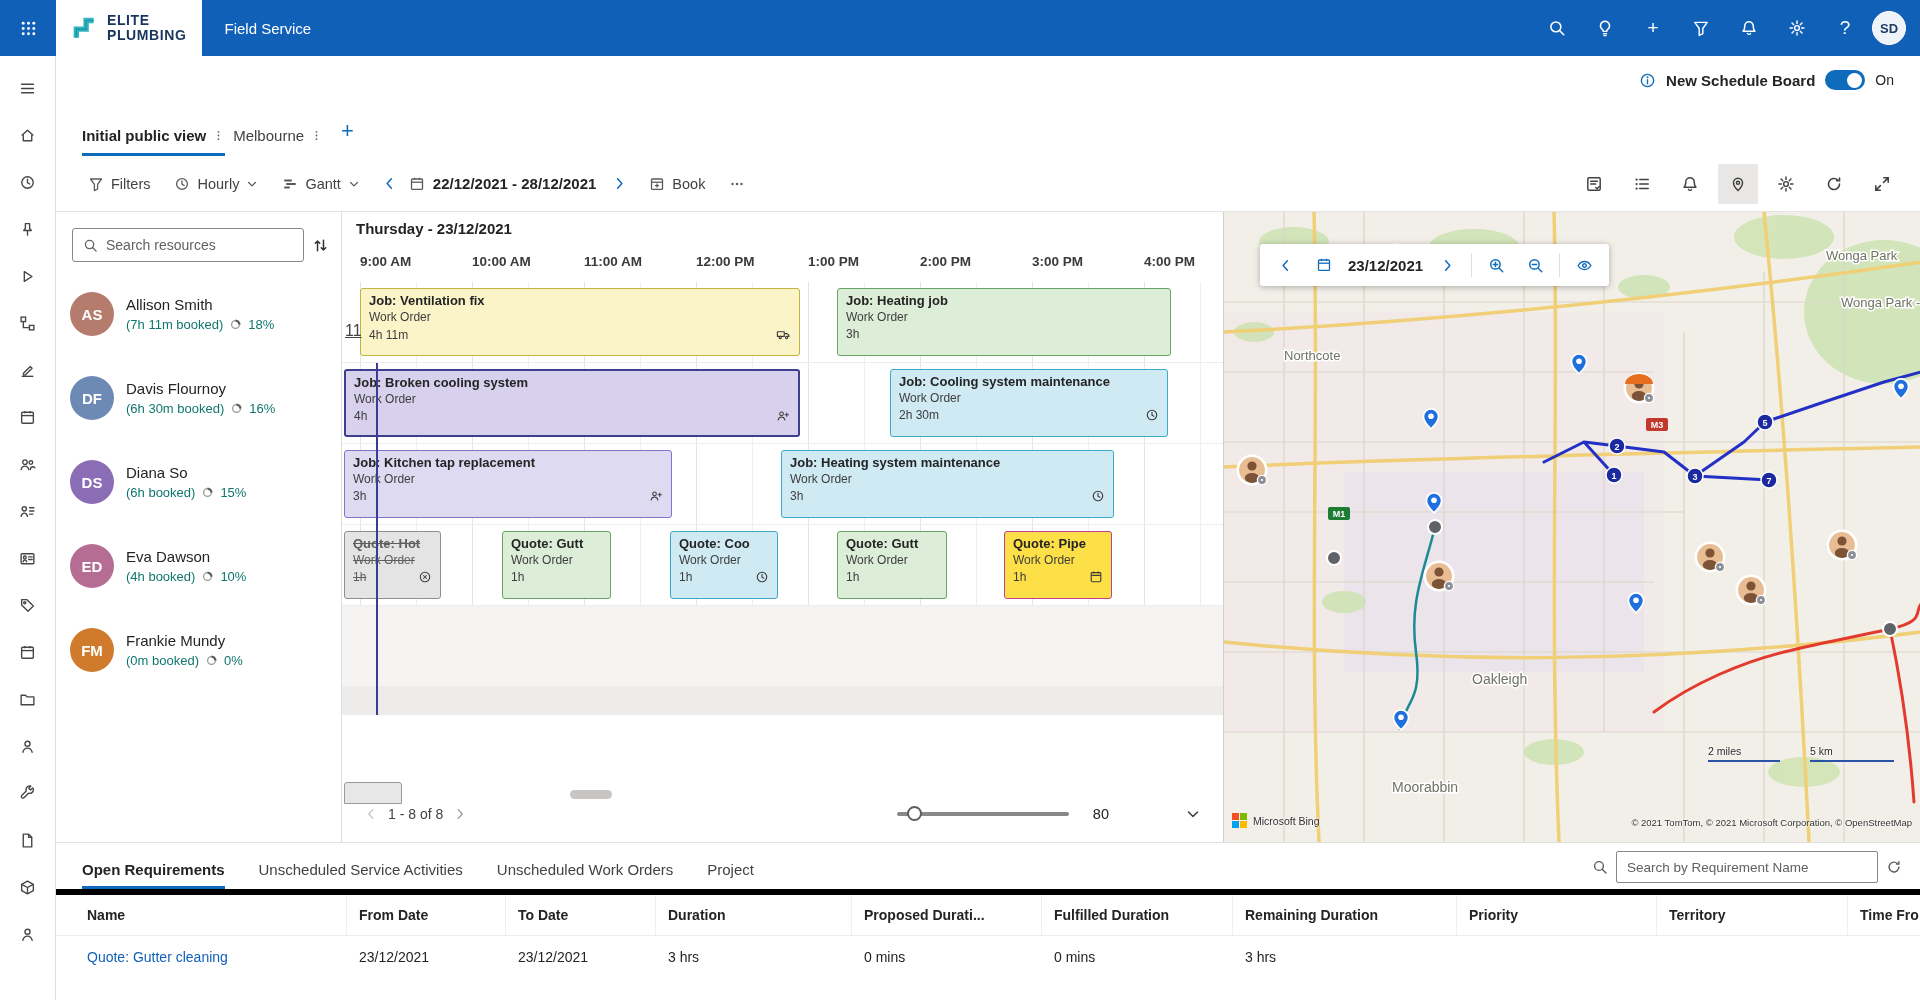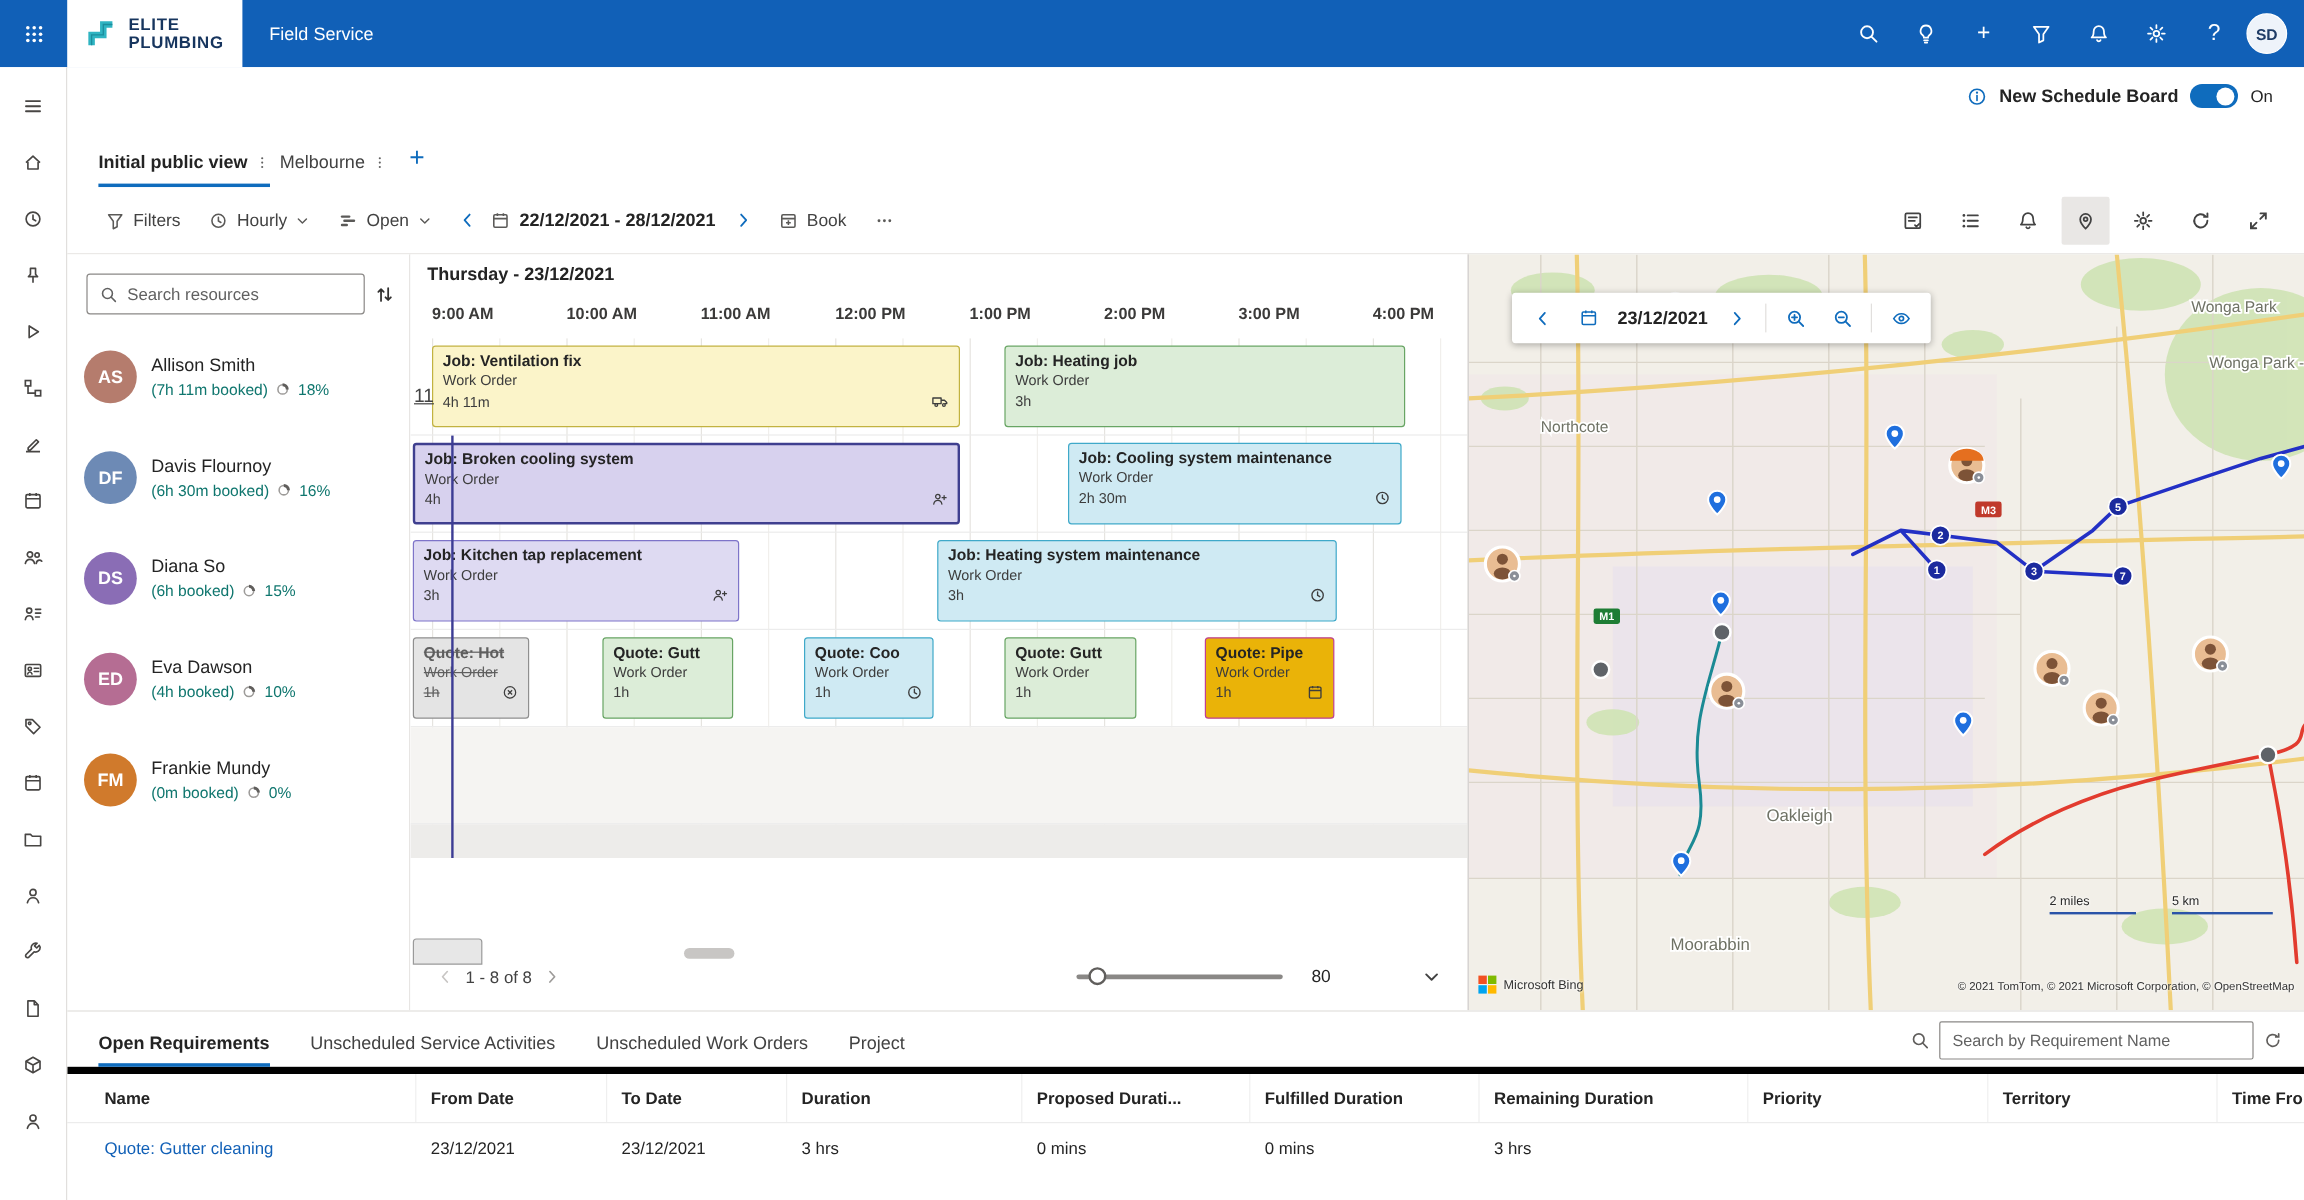--- a/index.html
+++ b/index.html
@@ -79,21 +79,21 @@
   .job { position:absolute; height:68px; top:6px; border:1px solid; border-radius:3px; padding:4px 8px 5px; overflow:hidden; z-index:4; }
   .job .t { font-size:13px; font-weight:700; color:#242424; white-space:nowrap; overflow:hidden; }
   .job .wo { font-size:12px; color:#3d3d3d; margin-top:2px; white-space:nowrap; overflow:hidden; }
   .job .dur { font-size:12px; color:#3d3d3d; margin-top:3px; display:flex; justify-content:space-between; align-items:flex-end; }
   .job--yellow { background:#fbf4c9; border-color:#c2b240; }
   .job--green  { background:#dcedd8; border-color:#68a564; }
   .job--purple { background:#dedaf2; border-color:#7e74c9; }
   .job--purple-sel { background:#d7d1ee; border:2px solid #3f3f8f; }
   .job--cyan   { background:#cfeaf3; border-color:#3fa9c9; }
   .job--gray   { background:#e4e4e4; border-color:#8f8f8f; }
-  .job--pink   { background:#eab308; border-color:#bf3f94; }
+  .job--pink   { background:#fde047; border-color:#bf3f94; }
   .job--cancel .t, .job--cancel .wo, .job--cancel .dur .dtext { text-decoration:line-through; color:#5f5f5f; }
   .hscroll { position:absolute; left:228px; top:508px; width:42px; height:9px; border-radius:5px; background:#c8c6c4; z-index:7; }
   .stub { position:absolute; left:2px; top:500px; width:58px; height:22px; background:#e7e7e7; border:1px solid #9a9a9a; border-radius:3px 3px 0 0; z-index:3; }
 
   .gridfooter { position:absolute; left:0; right:0; bottom:0; height:56px; display:flex; align-items:center; padding:0 22px; gap:10px; background:#fff; }
   .pager { display:flex; align-items:center; gap:10px; color:#9d9b99; }
   .pager .ptext { font-size:14px; color:#424242; }
   .slider { margin-left:auto; width:172px; height:4px; border-radius:2px; background:#8a8886; position:relative; }
   .slider .thumb { position:absolute; left:10px; top:-6px; width:15px; height:15px; border-radius:50%; background:#fff; border:2px solid #605e5c; }
   .zoomval { font-size:14.5px; color:#242424; margin-left:14px; }
@@ -628,21 +628,21 @@
         </svg>
       <span>Hourly</span>
       <svg class="ic" width="12" height="12">
           <use href="#i-chevD"></use>
         </svg>
     </button>
     <button class="titem">
       <svg class="ic" width="16" height="16">
           <use href="#i-gantt"></use>
         </svg>
-      <span>Open</span>
+      <span>Gantt</span>
       <svg class="ic" width="12" height="12">
           <use href="#i-chevD"></use>
         </svg>
     </button>
     <button class="chev-blue">
         <svg class="ic" width="15" height="15">
           <use href="#i-chevL"></use>
         </svg>
       </button>
     <span style="color:#5b5a58">
@@ -863,21 +863,21 @@
           <div class="t">Job: Cooling system maintenance</div>
           <div class="wo">Work Order</div>
           <div class="dur">
               <span class="dtext">2h 30m</span>
             <svg class="ic" width="14" height="14">
                 <use href="#i-clock"></use>
               </svg>
             </div>
         </div>
 
-        <div class="job job--purple" style="left:2px;width:272px;top:168px">
+        <div class="job job--purple" style="left:2px;width:328px;top:168px">
           <div class="t">Job: Kitchen tap replacement</div>
           <div class="wo">Work Order</div>
           <div class="dur">
               <span class="dtext">3h</span>
             <svg class="ic" width="14" height="14">
                 <use href="#i-personplus"></use>
               </svg>
             </div>
         </div>
         <div class="job job--cyan" style="left:439px;width:333px;top:168px">

